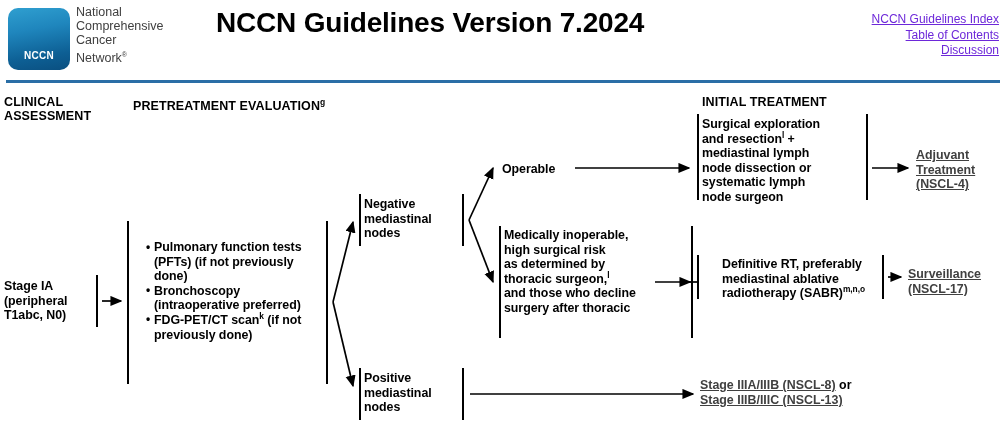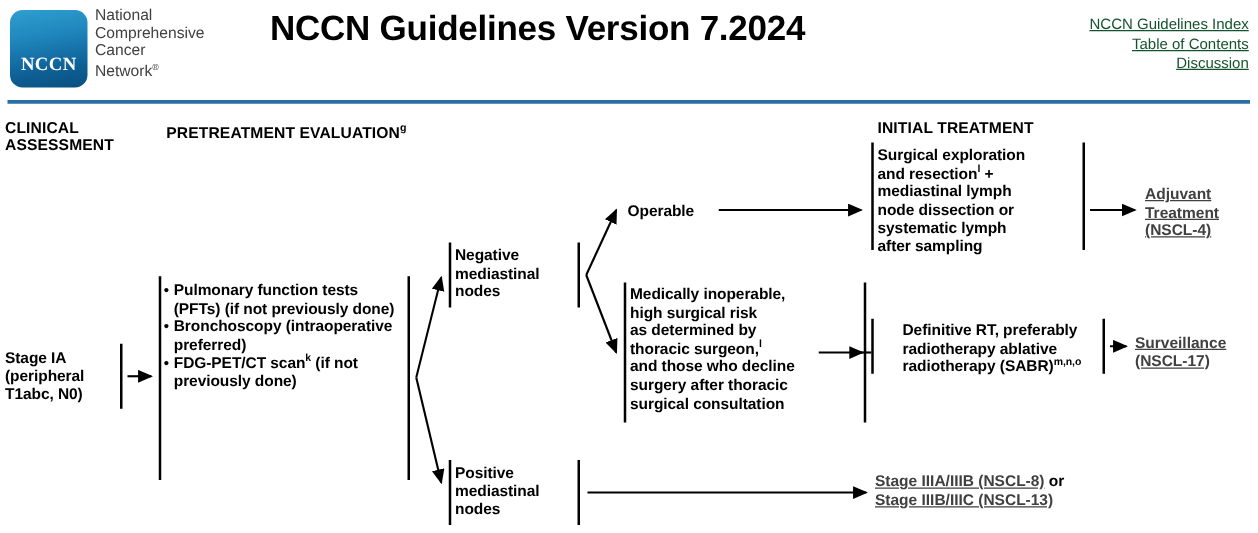--- a/index.html
+++ b/index.html
@@ -16,40 +16,40 @@
   
   .logo{
     position:absolute;left:8px;top:8px;width:62px;height:62px;
     border-radius:10px;
     background:linear-gradient(170deg,#2f9fd0 0%,#1f86bd 35%,#0d5f94 75%,#0a4f80 100%);
     color:#fff;
     display:flex;align-items:flex-end;justify-content:center;
     box-sizing:border-box;padding-bottom:9px;
   }
   .logo span{
-    font-size:15px;font-weight:bold;letter-spacing:.3px;
-    font-family:Liberation Serif, serif;
+    font-size:10px;font-weight:bold;letter-spacing:.3px;
+    font-family:Liberation Sans, sans-serif;
   }
   .brandwords{
     position:absolute;left:76px;top:5px;
     font-size:12.5px;line-height:14.2px;color:#404040;
     font-family:"Liberation Sans", sans-serif;
   }
   .brandwords sup{font-size:7px;vertical-align:super;}
   .title{
     position:absolute;left:216px;top:10px;
     font-size:28px;font-weight:bold;line-height:26px;
     letter-spacing:-0.2px;
   }
   .hdrlinks{
     position:absolute;right:7px;top:12px;
     text-align:right;font-size:12px;line-height:15.5px;
   }
   .hdrlinks a{
-    color:#14532d;text-decoration:underline;display:block;
+    color:#6d28d9;text-decoration:underline;display:block;
   }
   .rule{
     position:absolute;left:6px;top:80px;width:994px;height:3px;
     background:#2a6ea6;
   }
 
   
   .colhead{
     position:absolute;font-size:12.5px;font-weight:bold;line-height:13.5px;
     letter-spacing:0.1px;
@@ -70,21 +70,21 @@
   .bar{
     position:absolute;background:#000;width:2px;
   }
   .lnk{
     position:absolute;font-size:12.4px;font-weight:bold;line-height:14.6px;
   }
   .lnk a{color:#404040;text-decoration:underline;}
   .lnk .plain{color:#000;text-decoration:none;}
 
   
-  ul.bl{margin:0;padding:0;list-style:none;}
+  ul.bl{margin:15px;padding:0;list-style:none;}
   ul.bl li{
     position:relative;padding-left:8px;margin:0;
   }
   ul.bl li:before{
     content:"\2022";position:absolute;left:0;top:-0.5px;font-size:12px;
   }
 
   svg.arrows{position:absolute;left:0;top:0;width:1006px;height:426px;pointer-events:none;}
 </style>
 </head>
@@ -158,39 +158,38 @@
   <div class="tbox" style="left:502px;top:162px;width:70px;">Operable</div>
 
   <div class="bar" style="left:499px;top:226px;height:112px;"></div>
   <div class="tbox" style="left:504px;top:228px;width:184px;">
     <div>Medically inoperable,</div>
     <div>high surgical risk</div>
     <div>as determined by</div>
     <div>thoracic surgeon,<sup>l</sup></div>
     <div>and those who decline</div>
     <div>surgery after thoracic</div>
-    <div>surgical consultation</div>
   </div>
   <div class="bar" style="left:691px;top:226px;height:112px;"></div>
 
   <div class="bar" style="left:697px;top:114px;height:86px;"></div>
   <div class="tbox" style="left:702px;top:117px;width:160px;">
     <div>Surgical exploration</div>
     <div>and resection<sup>l</sup> +</div>
     <div>mediastinal lymph</div>
     <div>node dissection or</div>
     <div>systematic lymph</div>
-    <div>after sampling</div>
+    <div>node surgeon</div>
   </div>
   <div class="bar" style="left:866px;top:114px;height:86px;"></div>
 
   <div class="bar" style="left:697px;top:255px;height:44px;"></div>
   <div class="tbox" style="left:722px;top:257px;width:176px;">
     <div>Definitive RT, preferably</div>
-    <div>radiotherapy ablative</div>
+    <div>mediastinal ablative</div>
     <div>radiotherapy (SABR)<sup>m,n,o</sup></div>
   </div>
   <div class="bar" style="left:882px;top:255px;height:44px;"></div>
 
   <div class="lnk" style="left:916px;top:148px;width:92px;">
     <a href="#">Adjuvant</a>
     <a href="#">Treatment</a>
     <a href="#">(NSCL-4)</a>
   </div>
 

